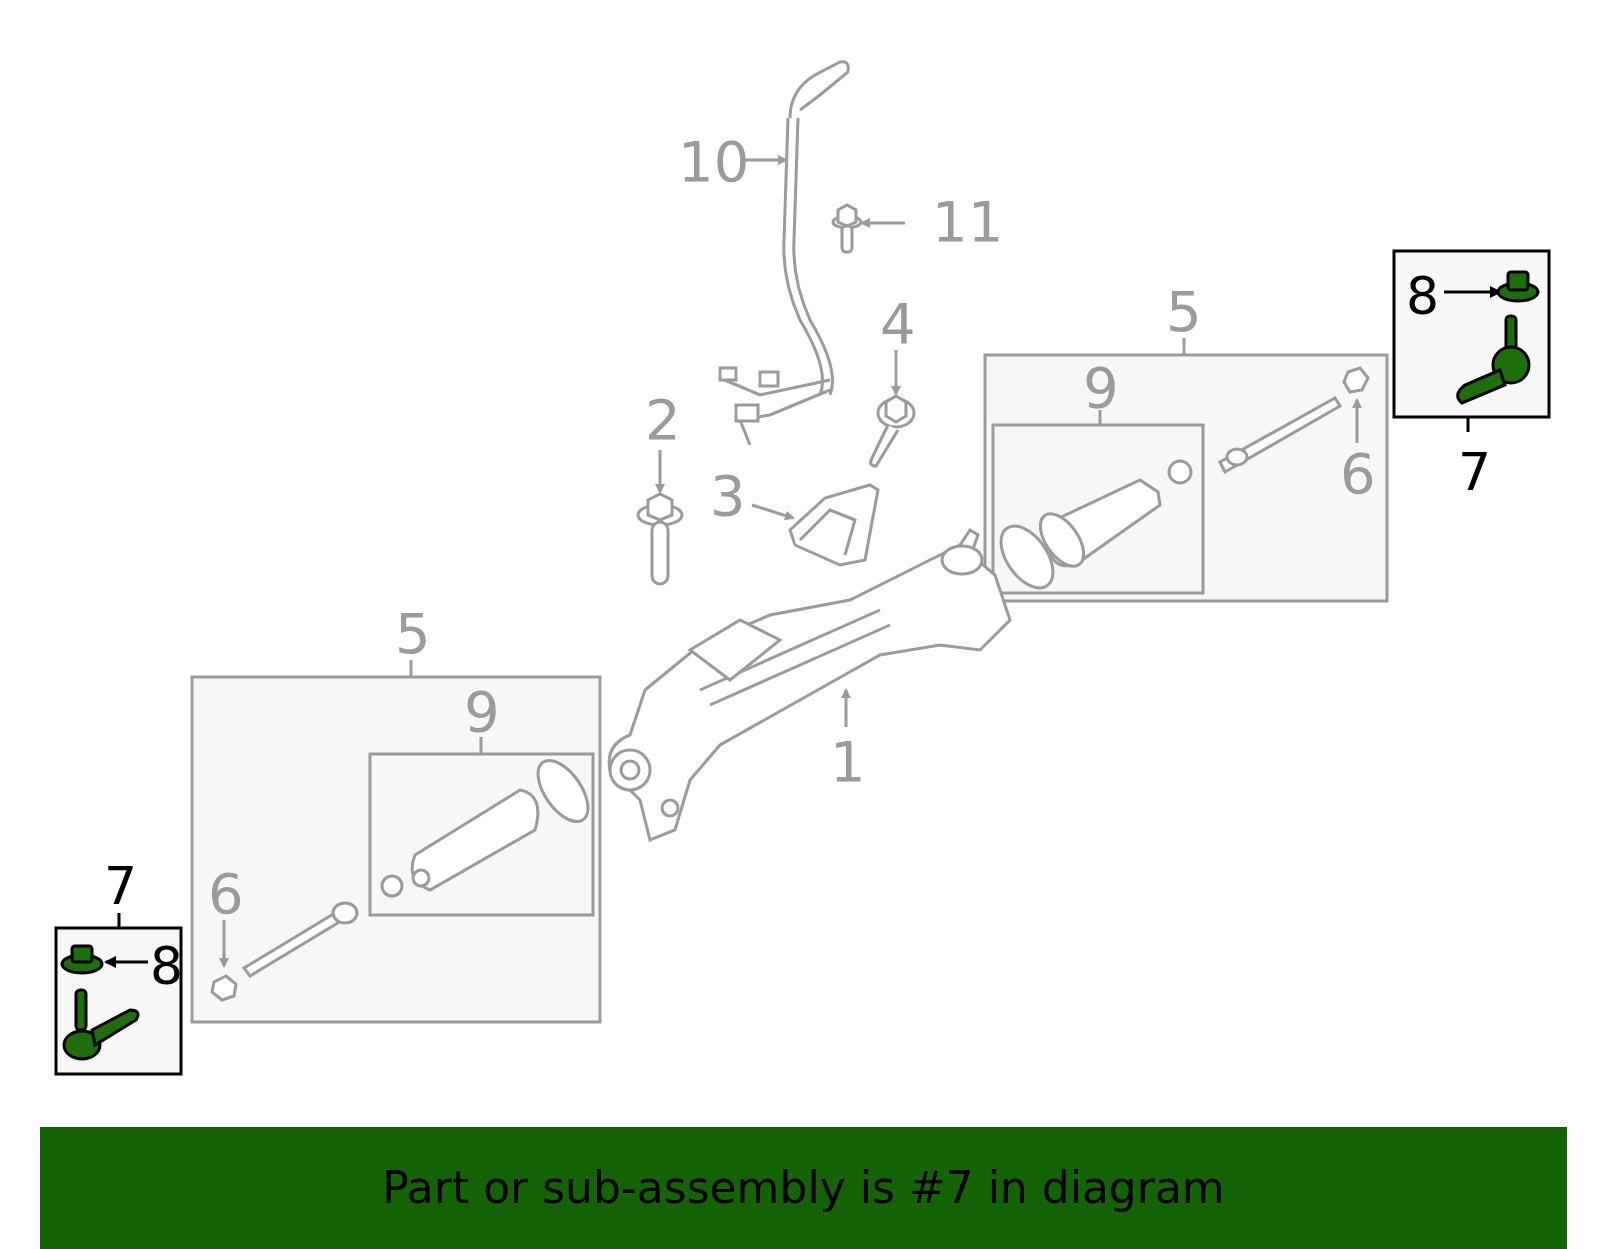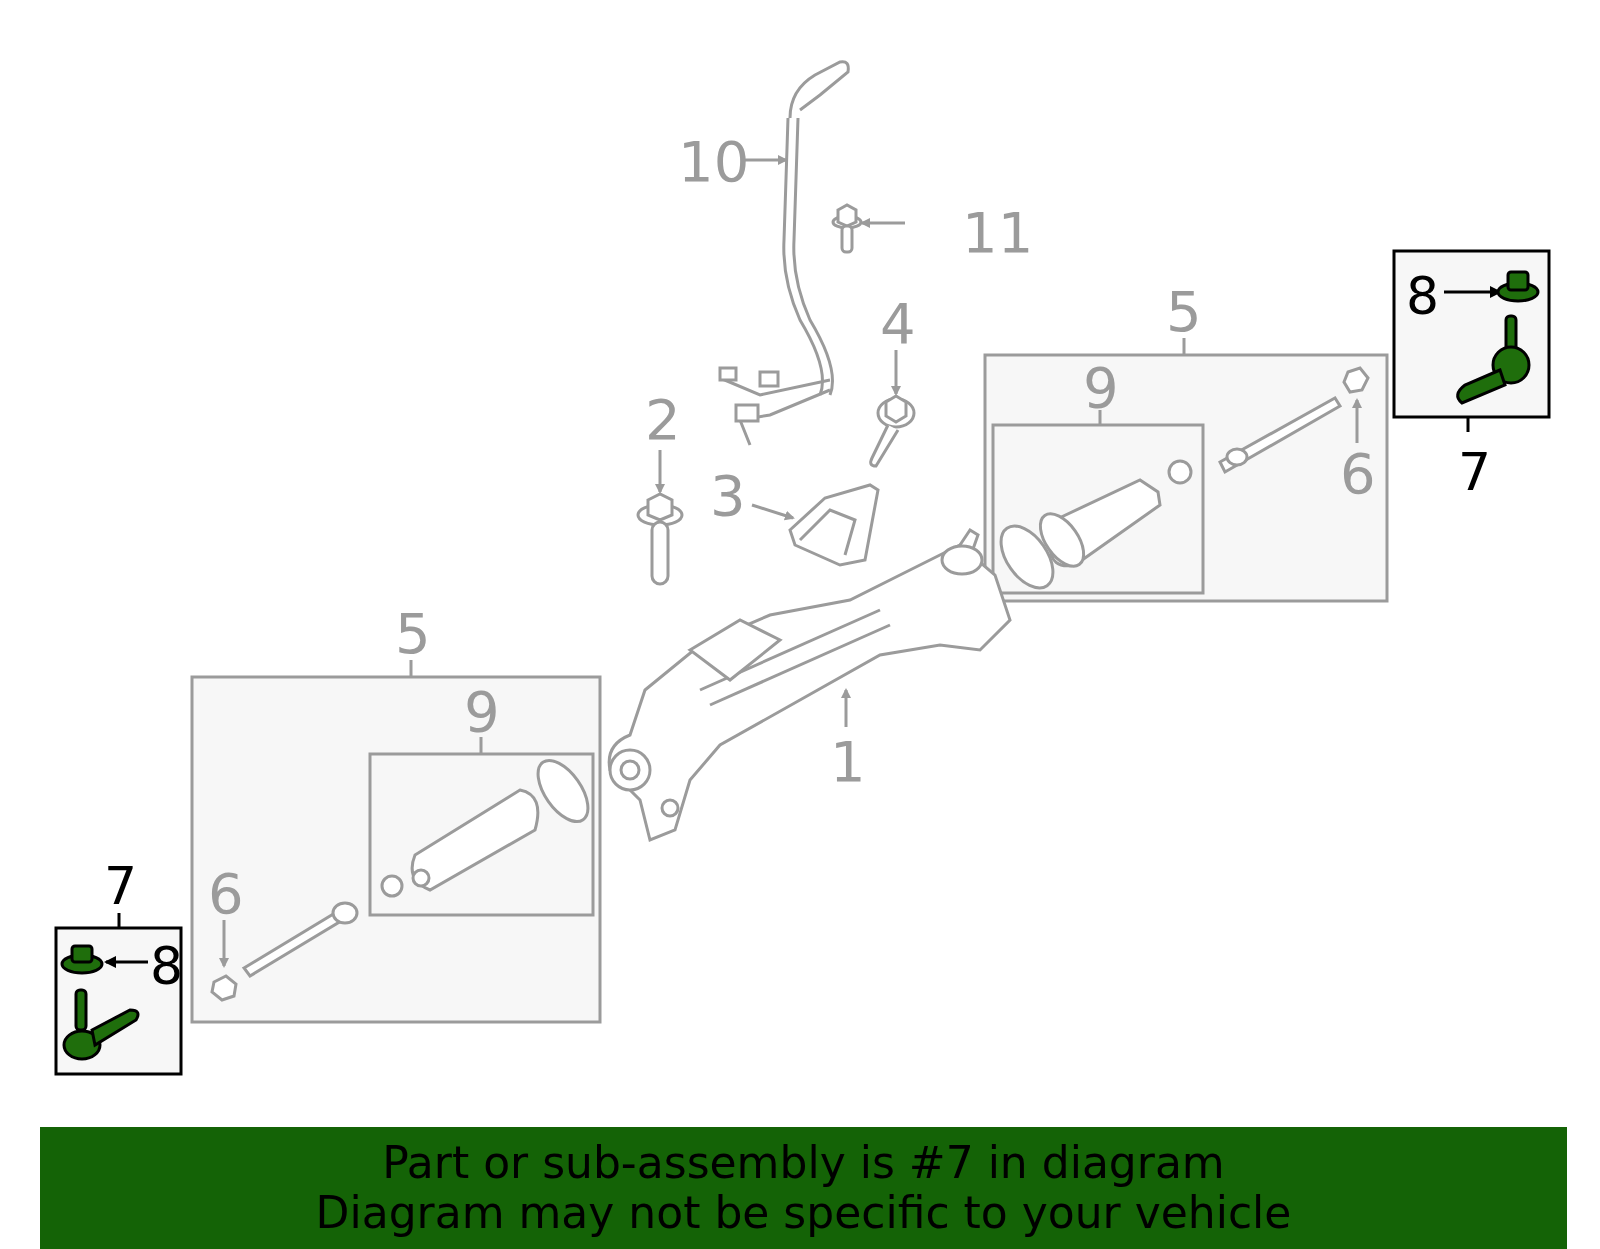--- a/index.html
+++ b/index.html
@@ -142,33 +142,32 @@
     <g fill="#1f6e0c" stroke="#000" stroke-width="3">
       <rect x="76" y="990" width="10" height="40" rx="4"></rect>
       <ellipse cx="82" cy="1045" rx="18" ry="14"></ellipse>
       <path d="M92,1030 L130,1010 Q142,1010 136,1020 L95,1045 z"></path>
     </g>
   </g>
 </svg>
 
   
   <span class="callout gray" style="left:678px;top:134px;">10</span>
-  <span class="callout gray" style="left:962px;top:194px;margin-top:11px;">11</span>
+  <span class="callout gray" style="left:932px;top:194px;">11</span>
   <span class="callout gray" style="left:880px;top:296px;">4</span>
   <span class="callout gray" style="left:645px;top:392px;">2</span>
   <span class="callout gray" style="left:710px;top:468px;">3</span>
   <span class="callout gray" style="left:830px;top:734px;">1</span>
   <span class="callout gray" style="left:1166px;top:284px;">5</span>
   <span class="callout gray" style="left:1083px;top:360px;">9</span>
   <span class="callout gray" style="left:1340px;top:446px;">6</span>
   <span class="callout gray" style="left:395px;top:606px;">5</span>
   <span class="callout gray" style="left:464px;top:684px;">9</span>
   <span class="callout gray" style="left:208px;top:866px;">6</span>
   <span class="callout black" style="left:1458px;top:446px;">7</span>
   <span class="callout black" style="left:1406px;top:270px;">8</span>
   <span class="callout black" style="left:104px;top:860px;">7</span>
   <span class="callout black" style="left:150px;top:940px;">8</span>
 </div>
 
 <div id="banner">
   <div class="line">Part or sub-assembly is #7 in diagram</div>
-  <div class="line">Diagram may not be specific to your vehicle</div>
 </div>
 
 </body></html>

